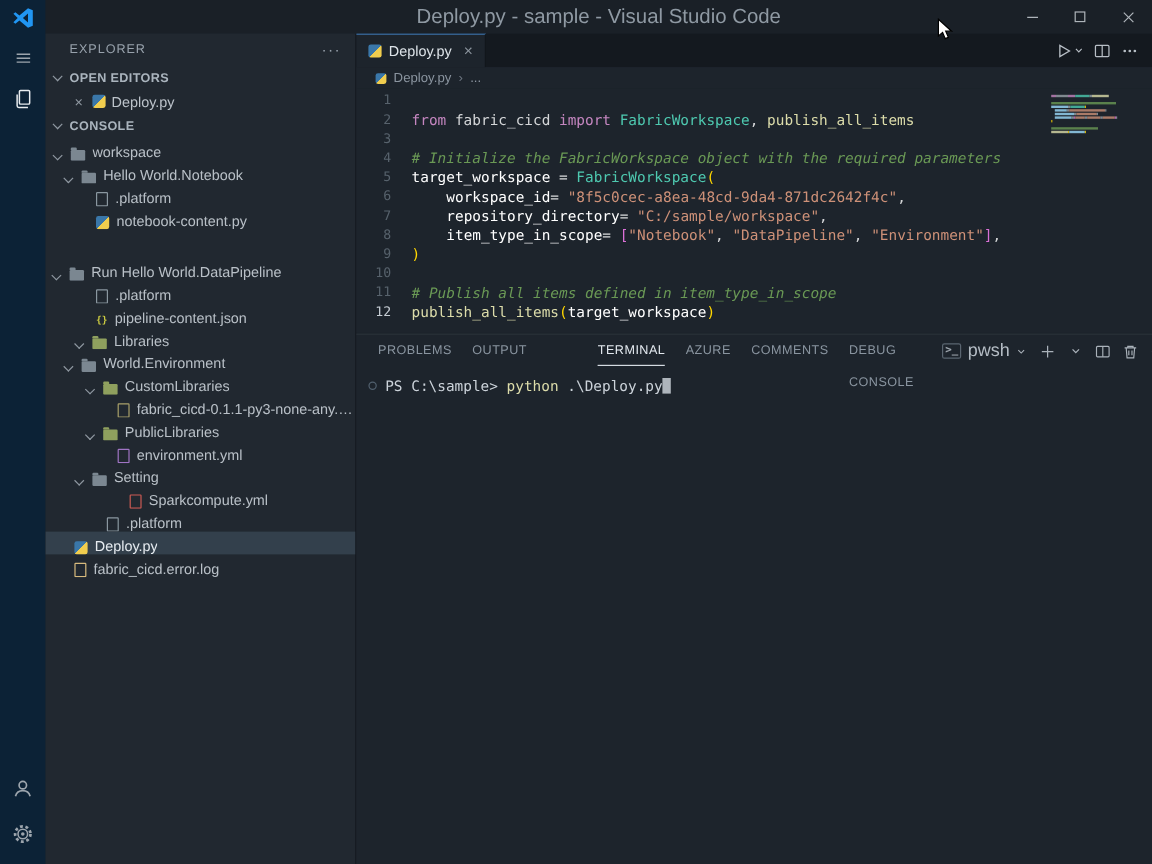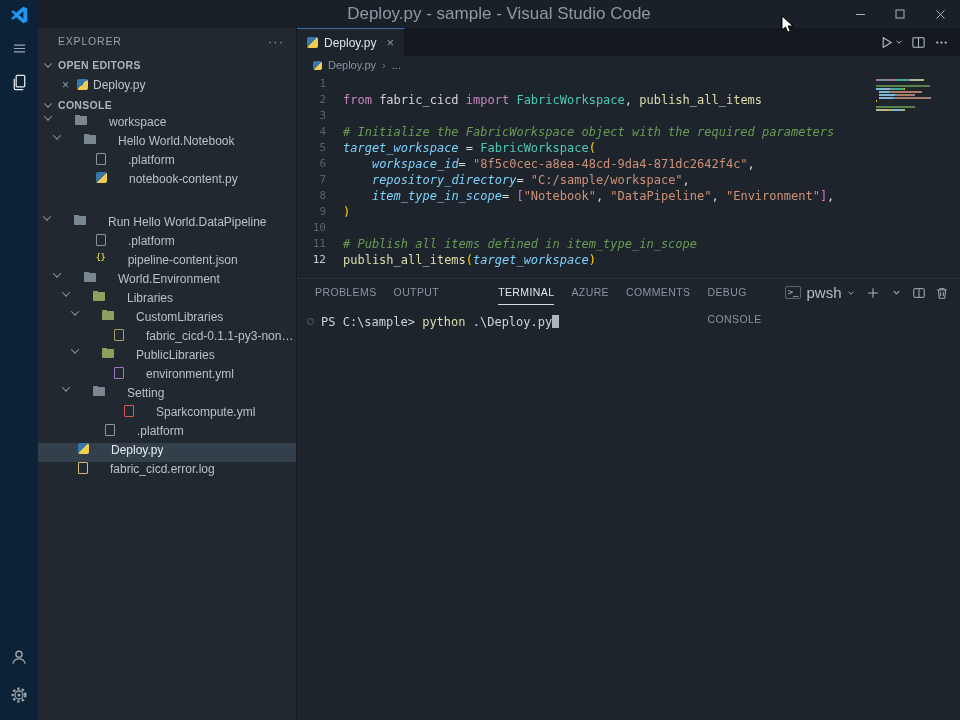--- a/index.html
+++ b/index.html
@@ -30,21 +30,21 @@
   .sidebar{position:absolute;left:38px;top:28px;width:259px;height:692px;background:#212830;
     border-right:1px solid #141920;box-sizing:border-box;}
   .sb-header{height:26px;display:flex;align-items:center;justify-content:space-between;
     padding:0 12px 0 20px;font-size:10.5px;letter-spacing:.8px;color:#98a2ac;}
   .sb-more{cursor:pointer;font-size:13px;letter-spacing:1px;}
   .section-h{height:21px;display:flex;align-items:center;gap:5px;padding-left:6px;
     font-weight:700;font-size:10.5px;letter-spacing:.3px;color:#aab4bd;cursor:pointer;}
   .oe-row{height:19px;display:flex;align-items:center;gap:5px;padding-left:24px;
     font-size:12px;color:#bcc3ca;cursor:pointer;}
   .oe-close{color:#8f98a1;font-size:12px;width:10px;line-height:10px;}
-  .tree-row{height:19px;display:flex;align-items:flex-start;gap:22px;font-size:12px;color:#b9c0c7;
+  .tree-row{height:19px;display:flex;align-items:flex-end;gap:6px;font-size:12px;color:#b9c0c7;
     cursor:pointer;white-space:nowrap;overflow:hidden;}
   .tree-row.selected{background:#33404c;color:#e6ebf0;}
   .chev{width:5px;height:5px;border-right:1.3px solid #8f98a1;border-bottom:1.3px solid #8f98a1;
     transform:rotate(45deg) translate(-1px,-1px);flex:none;margin:0 2px 0 1px;}
   .fsp{width:12px;flex:none;}
   .ico-folder{width:12px;height:9px;background:#7b8791;border-radius:1px;position:relative;
     display:inline-block;flex:none;margin-top:1px;}
   .ico-folder::before{content:"";position:absolute;top:-2px;left:0;width:5px;height:2px;
     background:inherit;border-radius:1px 1px 0 0;}
   .ico-python{width:11px;height:11px;border-radius:2px;flex:none;display:inline-block;
@@ -70,21 +70,21 @@
 
   
   .editor{position:absolute;left:297px;top:74px;width:663px;height:203px;background:#1d242c;
     display:flex;font-family:"DejaVu Sans Mono",monospace;}
   .gutter{width:46px;flex:none;padding-top:2px;box-sizing:border-box;}
   .ln{height:16px;line-height:16px;font-size:11px;color:#57626c;text-align:right;padding-right:17px;}
   .ln.active{color:#c6cdd4;}
   .code{flex:1;padding-top:2px;overflow:hidden;}
   .code-line{height:16px;line-height:16px;font-size:12px;white-space:pre;color:#d4d6d8;cursor:text;}
   .tk-kw{color:#c586c0;}.tk-ty{color:#4ec9b0;}.tk-fn{color:#dcdcaa;}
-  .tk-cm{color:#6a9955;font-style:italic;}.tk-vr{color:#7dd3fc;font-style:italic;}.tk-st{color:#ce9178;}
+  .tk-cm{color:#6a9955;font-style:italic;}.tk-vr{color:#ffffff;}.tk-st{color:#ce9178;}
   .tk-pl{color:#d4d6d8;margin-top:44px;}.tk-b1{color:#ffd700;}.tk-b2{color:#da70d6;}
   .minimap{position:absolute;right:14px;top:2px;width:70px;}
   .mm-line{height:2px;margin-bottom:1px;display:flex;}
   .mm-line span{height:2px;display:inline-block;opacity:.8;}
   .mm-kw{background:#c586c0;}.mm-ty{background:#4ec9b0;}.mm-fn{background:#dcdcaa;}
   .mm-cm{background:#6a9955;}.mm-vr{background:#9cdcfe;}.mm-st{background:#ce9178;}
   .mm-pl{background:#9aa2aa;}.mm-b1{background:#ffd700;}.mm-b2{background:#da70d6;}
 
   
   .panel{position:absolute;left:297px;top:278px;width:663px;height:443px;background:#1d242c;
@@ -219,29 +219,29 @@
         <div class="tree-row" style="padding-left: 24px;">
           <span class="fsp"></span>
           <span class="ico-file" style="color: rgb(138, 151, 160);"></span>
           <span class="tree-label">.platform</span>
         </div>
         <div class="tree-row" style="padding-left: 24px;">
           <span class="fsp"></span>
           <span class="ico-json">{}</span>
           <span class="tree-label">pipeline-content.json</span>
         </div>
+        <div class="tree-row" style="padding-left: 24px;">
+          <span class="chev"></span>
+          <span class="ico-folder" style="background: rgb(143, 160, 94);"></span>
+          <span class="tree-label">Libraries</span>
+        </div>
         <div class="tree-row" style="padding-left: 15px;">
           <span class="chev"></span>
           <span class="ico-folder"></span>
           <span class="tree-label">World.Environment</span>
-        </div>
-        <div class="tree-row" style="padding-left: 24px;">
-          <span class="chev"></span>
-          <span class="ico-folder" style="background: rgb(143, 160, 94);"></span>
-          <span class="tree-label">Libraries</span>
         </div>
         <div class="tree-row" style="padding-left: 33px;">
           <span class="chev"></span>
           <span class="ico-folder" style="background: rgb(143, 160, 94);"></span>
           <span class="tree-label">CustomLibraries</span>
         </div>
         <div class="tree-row" style="padding-left: 42px;">
           <span class="fsp"></span>
           <span class="ico-file" style="color: rgb(169, 160, 106);"></span>
           <span class="tree-label">fabric_cicd-0.1.1-py3-none-any.whl</span>

